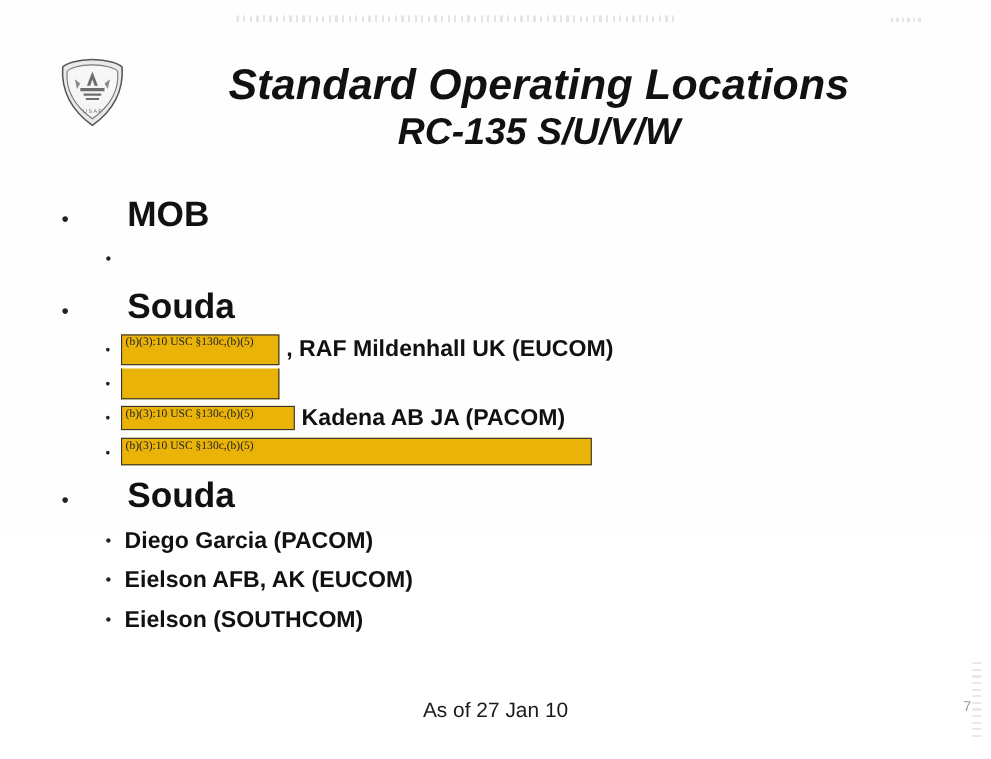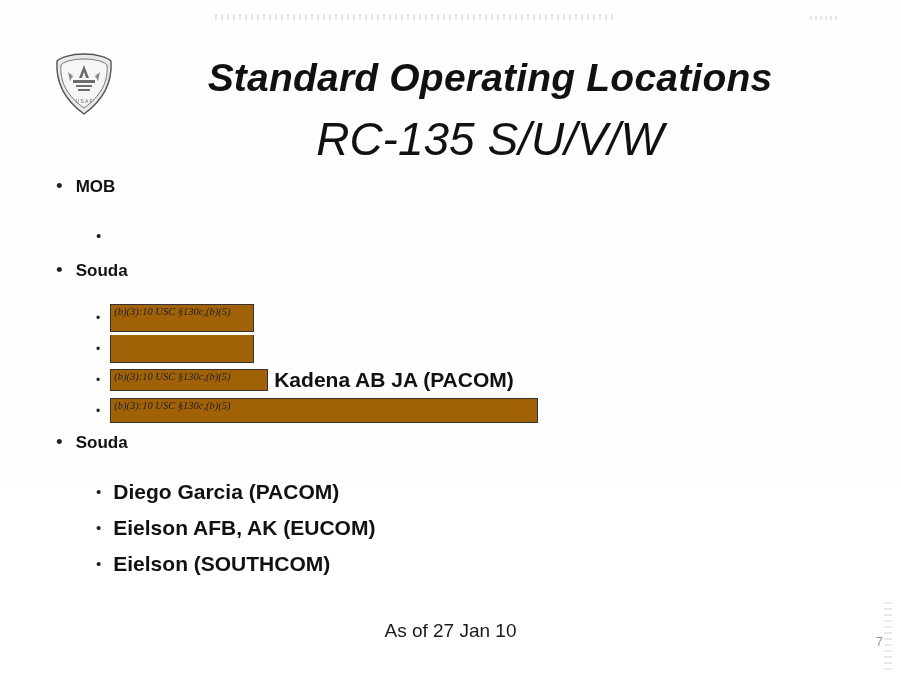--- a/index.html
+++ b/index.html
@@ -79,26 +79,26 @@
   }
   .title-line1 {
     font-size: 39px;
     font-weight: bold;
     font-style: italic;
     letter-spacing: 0.2px;
     color: #111;
     line-height: 1.12;
   }
   .title-line2 {
-    font-size: 46px;
-    font-weight: normal;
+    font-size: 34px;
+    font-weight: bold;
     font-style: italic;
     color: #111;
     line-height: 1.2;
-    margin-top: 12px;
+    margin-top: 0;
   }
 
   
   .content {
     position: absolute;
     left: 0;
     top: 176px;
     width: 901px;
   }
 
@@ -109,23 +109,24 @@
     padding-left: 56px;
     height: 38px;
   }
   .lvl1 .dot {
     font-size: 19px;
     line-height: 1;
     margin-right: 13px;
     color: #222;
   }
   .lvl1 .txt {
-    font-size: 17px;
-    font-weight: bold;
-    color: #111;
+    font-size: 32px;
+    font-weight: bold;
+    color: #111;
+    margin-left: 40px;
   }
 
   .lvl2 {
     display: flex;
     align-items: center;
     padding-left: 96px;
     height: 36px;
   }
   .lvl2 .dot {
     font-size: 15px;
@@ -157,48 +158,47 @@
     font-size: 21px;
     font-weight: bold;
     color: #111;
     margin-left: 6px;
     white-space: nowrap;
   }
 
   
   .redaction {
     border: 1px solid #333;
-    background: #a16207;
+    background: #eab308;
     font-size: 10.5px;
     font-family: "Liberation Serif", serif;
     color: #222;
     line-height: 1.12;
     padding: 1px 2px 1px 3px;
     box-sizing: border-box;
     display: block;
     overflow: hidden;
-    font-style: italic;
   }
   .redaction.r1 { width: 144px; height: 28px; }
   .redaction.r2 { width: 144px; height: 28px; border-top: none; color: transparent; }
   .redaction.r3 { width: 158px; height: 22px; }
   .redaction.r4 { width: 428px; height: 25px; }
 
   .fobs-group {
     position: relative;
   }
 
   
   .spacer-sm { height: 6px; }
 
   
   .footer {
     position: absolute;
     left: 0;
-    top: 620px;
+    top: 636px;
     width: 901px;
     text-align: center;
     font-size: 19px;
     color: #1a1a1a;
   }
   .page-number {
     position: absolute;
     right: 18px;
     top: 634px;
     font-size: 13px;
@@ -254,20 +254,21 @@
     <div class="lvl1">
       <span class="dot">•</span>
       <span class="txt">Souda</span>
     </div>
 
     <div class="fobs-group">
 
       <div class="lvl3">
         <span class="dot">•</span>
         <span class="redaction r1">(b)(3):10 USC §130c,(b)(5)</span>
+        <span class="txt">, RAF Mildenhall UK (EUCOM)</span>
       </div>
 
       <div class="lvl3">
         <span class="dot">•</span>
         <span class="redaction r2"></span>
       </div>
 
       <div class="lvl3">
         <span class="dot">•</span>
         <span class="redaction r3">(b)(3):10 USC §130c,(b)(5)</span>

